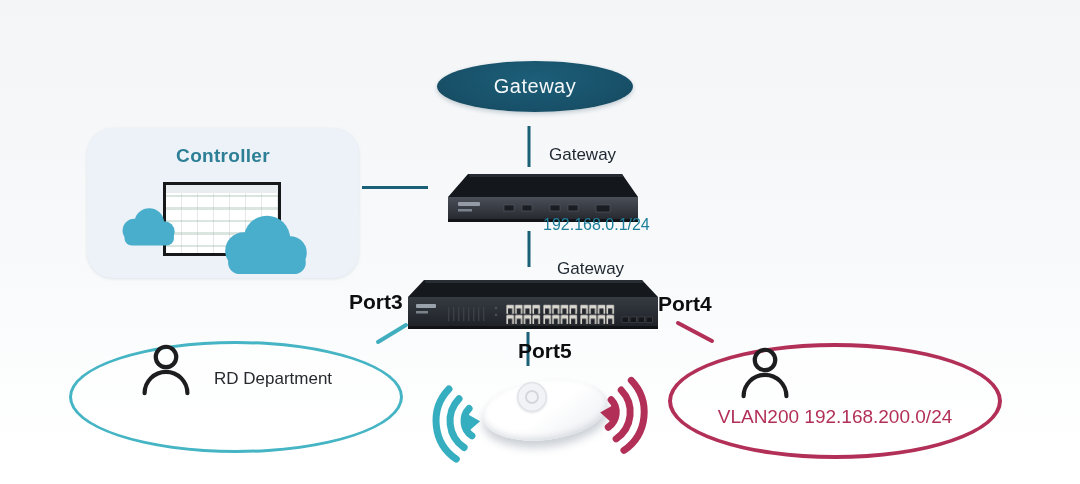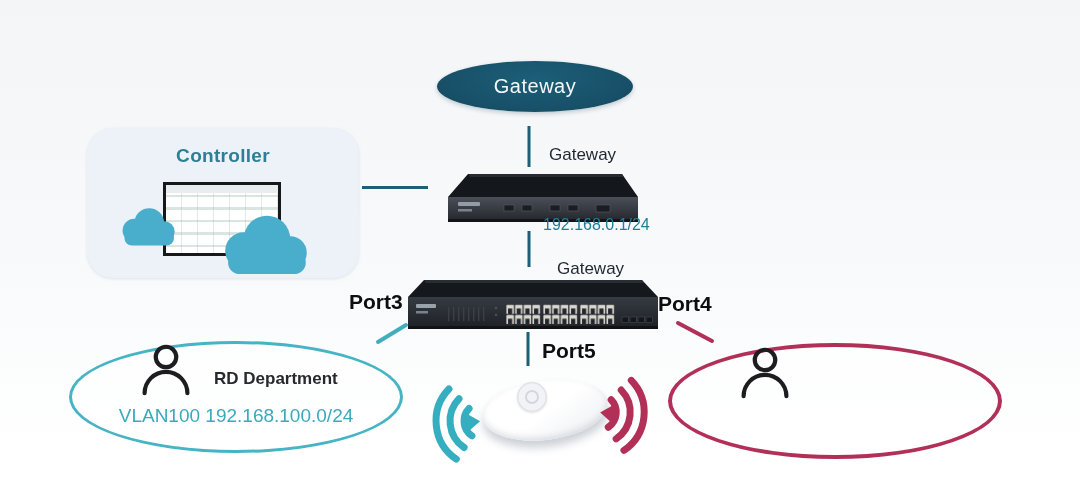--- a/index.html
+++ b/index.html
@@ -46,21 +46,21 @@
       repeating-linear-gradient(90deg, rgba(0,0,0,0) 0 15px, rgba(120,140,155,.20) 15px 16px),
       #ffffff;
   }
   .cloud-left  { position:absolute; left:30px;  top:74px; }
   .cloud-right { position:absolute; left:128px; top:80px; }
 
   
   .dept-ellipse { border-radius:50%; background:rgba(255,255,255,.55); box-sizing:border-box; }
   .rd-ellipse { left:69px;  top:341px; width:334px; height:112px; border:3px solid #45b4c4; }
   .pe-ellipse { left:668px; top:343px; width:334px; height:116px; border:4px solid #b23057; }
-  .dept-lbl { color:#26292e; font-size:17px; font-weight:700; white-space:nowrap; }
+  .dept-lbl { color:#26292e; font-size:17px; font-weight:400; white-space:nowrap; }
   .vlan-lbl { font-size:19px; font-weight:500; text-align:center; white-space:nowrap; }
   .vlan-rd { left:69px;  top:405px; width:334px; color:#3aa9bc; }
   .vlan-pe { left:668px; top:406px; width:334px; color:#b23057; }
 
   
   .ap { left:480px; top:376px; width:132px; height:72px; }
   .ap-disc {
     position:absolute; left:2px; top:4px; width:126px; height:60px; border-radius:50%;
     background:linear-gradient(150deg,#ffffff 52%,#eceef2 100%);
     box-shadow:0 7px 9px rgba(130,140,155,.40), inset 0 -3px 6px rgba(182,188,198,.45);
@@ -162,21 +162,21 @@
     <g fill="#14161a" stroke="#4f555e" stroke-width="0.5">
       <rect x="220" y="40" width="6.5" height="5.5"></rect>
         <rect x="228" y="40" width="6.5" height="5.5"></rect>
       <rect x="236" y="40" width="6.5" height="5.5"></rect>
         <rect x="244" y="40" width="6.5" height="5.5"></rect>
     </g>
   </svg>
 
   <div class="abs port-lbl" style="left:349px;top:290px">Port3</div>
   <div class="abs port-lbl" style="left:658px;top:292px">Port4</div>
-  <div class="abs port-lbl" style="left:542px;top:339px">Port5</div>
+  <div class="abs port-lbl" style="left:518px;top:339px">Port5</div>
 
   <div class="abs controller-box">
     <div class="controller-title">Controller</div>
     <div class="monitor">
       <div class="monitor-screen"></div>
     </div>
     <svg class="cloud-left" width="62" height="46" viewBox="0 0 100 70">
       <g fill="#49aecb">
         <circle cx="28" cy="44" r="19"></circle>
           <circle cx="52" cy="32" r="24"></circle>
@@ -193,27 +193,27 @@
       </g>
     </svg>
   </div>
 
   <div class="abs dept-ellipse rd-ellipse"></div>
   <svg class="abs" style="left:138px;top:343px" width="56" height="54" viewBox="0 0 60 58">
     <circle cx="30" cy="15" r="11" fill="none" stroke="#1d1d1f" stroke-width="4.5"></circle>
     <path d="M7 54 A23 23 0 0 1 53 54" fill="none" stroke="#1d1d1f" stroke-width="4.5" stroke-linecap="round"></path>
   </svg>
   <div class="abs dept-lbl" style="left:214px;top:369px">RD Department</div>
-  <div class="abs vlan-lbl vlan-rd">VLAN100 192.168.100.0/24</div>
 
   <div class="abs dept-ellipse pe-ellipse"></div>
   <svg class="abs" style="left:737px;top:346px" width="56" height="54" viewBox="0 0 60 58">
     <circle cx="30" cy="15" r="11" fill="none" stroke="#1d1d1f" stroke-width="4.5"></circle>
     <path d="M7 54 A23 23 0 0 1 53 54" fill="none" stroke="#1d1d1f" stroke-width="4.5" stroke-linecap="round"></path>
   </svg>
+  <div class="abs vlan-lbl vlan-pe">VLAN200 192.168.200.0/24</div>
 
   <svg class="abs" style="left:422px;top:372px;transform:rotate(-6deg)" width="62" height="100">
     <g stroke="#35aebf" stroke-width="7" stroke-linecap="round" fill="none">
       <path d="M48.4 38.2 A18 18 0 0 0 48.4 65.8"></path>
       <path d="M39.4 27.5 A32 32 0 0 0 39.4 76.5"></path>
       <path d="M30.4 16.8 A46 46 0 0 0 30.4 87.2"></path>
     </g>
     <polygon points="44,42 58,52 44,62" fill="#35aebf"></polygon>
   </svg>
 

